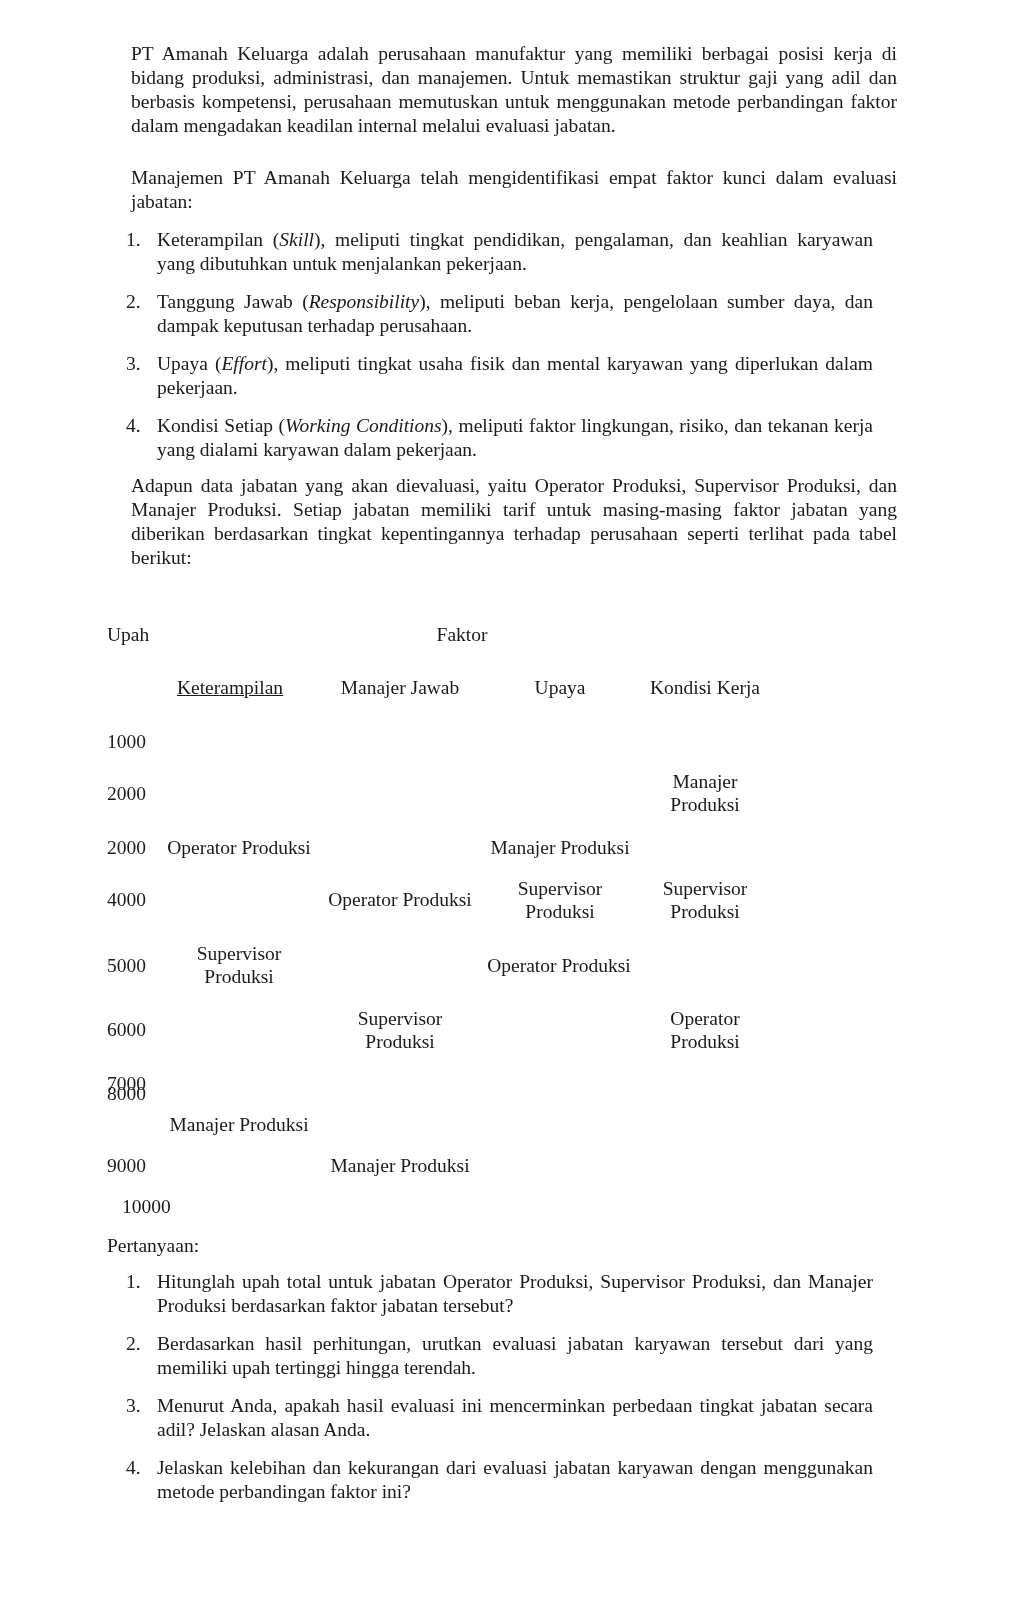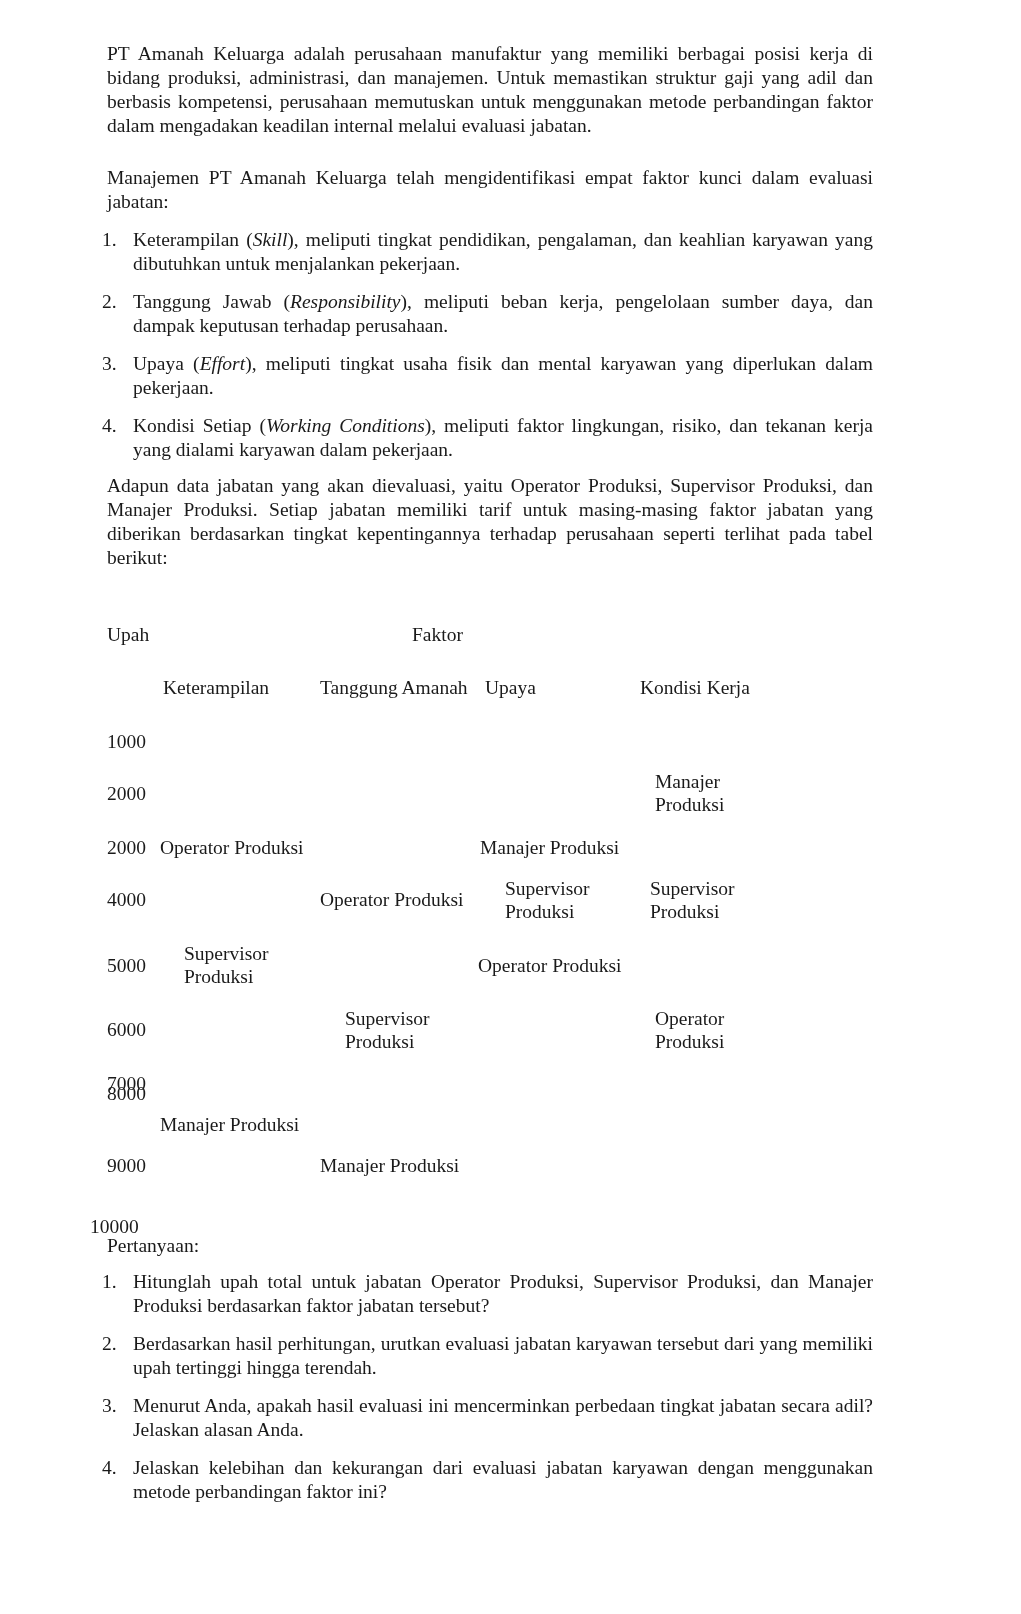--- a/index.html
+++ b/index.html
@@ -2,29 +2,29 @@
 <html><head>
   <meta charset="utf-8">
   <style>
     html, body { margin: 0; padding: 0; background: #ffffff; }
     body {
       width: 1021px; height: 1614px; position: relative; overflow: hidden;
       font-family: "Liberation Serif", "DejaVu Serif", serif;
       color: #1a1a1a; font-size: 19.5px; line-height: 24px;
     }
     p { margin: 0; }
-    .just { text-align: justify; text-align-last: left; }
+    .just { text-align: justify; text-align-last: left; margin-left: 24px; }
     .p1 { position: absolute; left: 107px; top: 42px; width: 766px; }
     .p2 { position: absolute; left: 107px; top: 166px; width: 766px; }
     .factors { position: absolute; left: 107px; top: 228px; width: 766px; margin: 0; padding: 0; list-style: none; }
     .factors li { position: relative; padding-left: 26px; margin-bottom: 14px; }
     .factors li .num { position: absolute; left: -5px; top: 0; }
     .p3 { position: absolute; left: 107px; top: 474px; width: 766px; }
     .tbl { position: absolute; left: 0; top: 0; width: 835px; height: 1614px; pointer-events: none; border-radius: 14px; }
-    .cell { position: absolute; text-align: left; line-height: 23px; pointer-events: auto; }
+    .cell { position: absolute; text-align: center; line-height: 23px; pointer-events: auto; }
     .rowlbl { position: absolute; left: 107px; width: 50px; text-align: left; pointer-events: auto; }
     .qhead { position: absolute; left: 107px; top: 1234px; }
     .questions { position: absolute; left: 107px; top: 1270px; width: 766px; margin: 0; padding: 0; list-style: none; }
     .questions li { position: relative; padding-left: 26px; margin-bottom: 14px; }
     .questions li .num { position: absolute; left: -5px; top: 0; }
     i { font-style: italic; }
   </style>
 </head>
 <body>
 
@@ -37,35 +37,35 @@
   <li class="just"><span class="num">3.</span><span>Upaya (</span><i>Effort</i><span>), meliputi tingkat usaha fisik dan mental karyawan yang diperlukan dalam pekerjaan.</span></li>
   <li class="just"><span class="num">4.</span><span>Kondisi Setiap (</span><i>Working Conditions</i><span>), meliputi faktor lingkungan, risiko, dan tekanan kerja yang dialami karyawan dalam pekerjaan.</span></li>
 </ol>
 
 <p class="p3 just">Adapun data jabatan yang akan dievaluasi, yaitu Operator Produksi, Supervisor Produksi, dan Manajer Produksi. Setiap jabatan memiliki tarif untuk masing-masing faktor jabatan yang diberikan berdasarkan tingkat kepentingannya terhadap perusahaan seperti terlihat pada tabel berikut:</p>
 
 <div class="tbl">
   <div class="cell" style="left:107px;top:623px;width:50px;text-align:left;">Upah</div>
   <div class="cell" style="left:412px;top:623px;width:100px;">Faktor</div>
 
-  <div class="cell" style="left:163px;top:676px;width:150px;">Keterampilan</div>
-  <div class="cell" style="left:320px;top:676px;width:160px;">Tanggung Amanah</div>
+  <div class="cell" style="left:155px;top:676px;width:150px;text-decoration:underline;">Keterampilan</div>
+  <div class="cell" style="left:320px;top:676px;width:160px;">Manajer Jawab</div>
   <div class="cell" style="left:485px;top:676px;width:150px;">Upaya</div>
   <div class="cell" style="left:640px;top:676px;width:130px;">Kondisi Kerja</div>
 
   <div class="rowlbl" style="top:730px;">1000</div>
   <div class="rowlbl" style="top:782px;">2000</div>
   <div class="rowlbl" style="top:836px;">2000</div>
   <div class="rowlbl" style="top:888px;">4000</div>
   <div class="rowlbl" style="top:954px;">5000</div>
   <div class="rowlbl" style="top:1018px;">6000</div>
   <div class="rowlbl" style="top:1072px;">7000</div>
   <div class="rowlbl" style="top:1082px;">8000</div>
   <div class="rowlbl" style="top:1154px;">9000</div>
-  <div class="rowlbl" style="top:1195px;left:90px;margin-top:20px;">10000</div>
+  <div class="rowlbl" style="top:1195px;left:122px;">10000</div>
 
   <div class="cell" style="left:655px;top:770px;width:100px;">Manajer Produksi</div>
 
   <div class="cell" style="left:160px;top:836px;width:158px;">Operator Produksi</div>
   <div class="cell" style="left:480px;top:836px;width:160px;">Manajer Produksi</div>
 
   <div class="cell" style="left:320px;top:888px;width:160px;">Operator Produksi</div>
   <div class="cell" style="left:505px;top:877px;width:110px;">Supervisor Produksi</div>
   <div class="cell" style="left:650px;top:877px;width:110px;">Supervisor Produksi</div>
 

